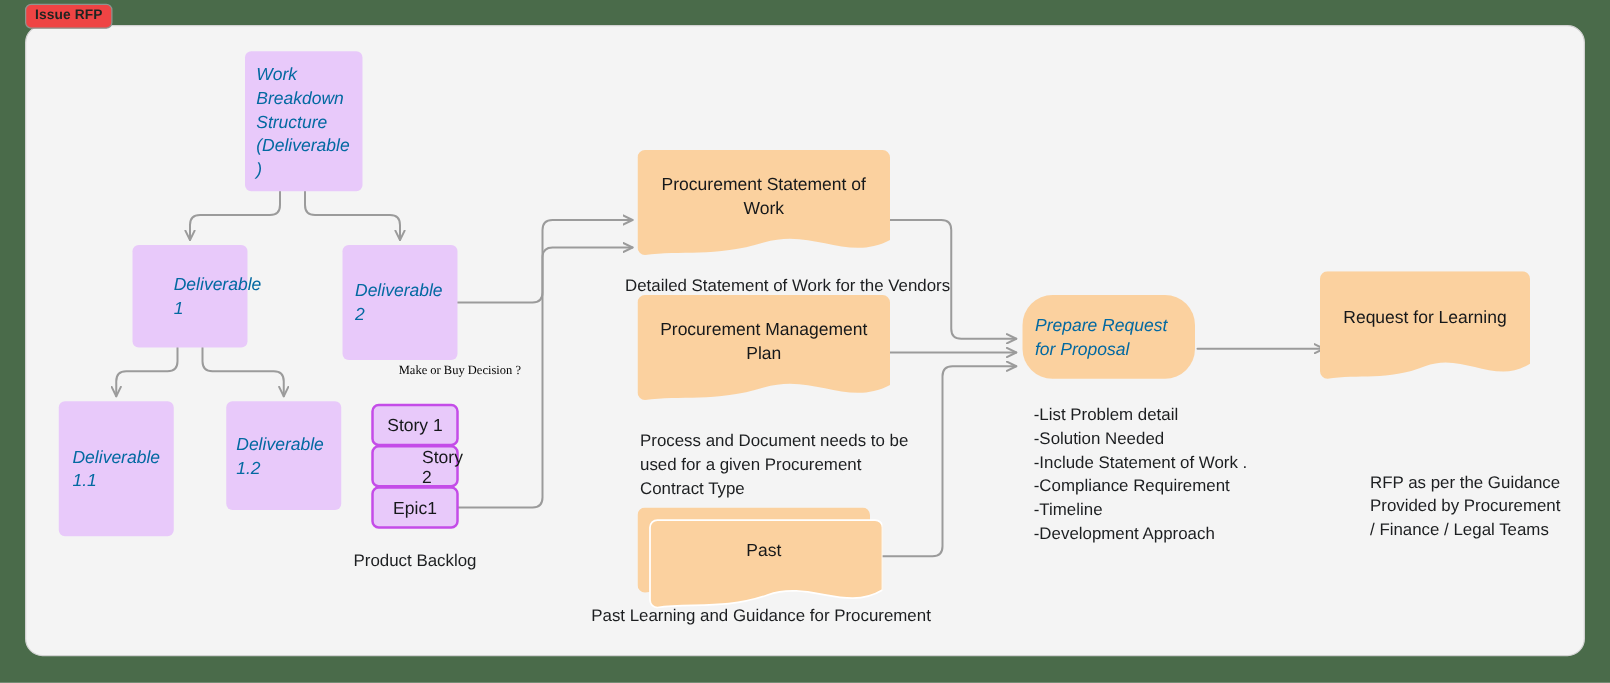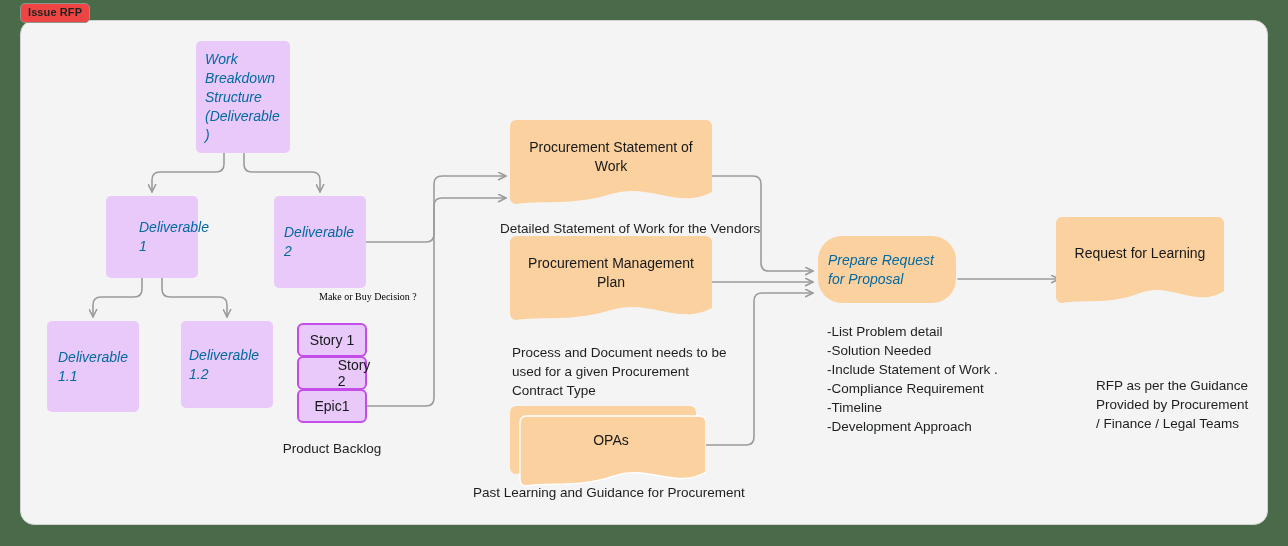--- a/index.html
+++ b/index.html
@@ -184,21 +184,21 @@
     </div>
 
     <div class="node purple" style="left:85px; top:175px; width:92px; height:82px;padding-left:44px;">
       <span>Deliverable 1</span>
     </div>
 
     <div class="node purple" style="left:253px; top:175px; width:92px; height:92px; padding:0 10px;">
       <span>Deliverable 2</span>
     </div>
 
-    <div class="node purple" style="left:26px; top:300px; width:92px; height:91px; padding:0 16px;">
+    <div class="node purple" style="left:26px; top:300px; width:92px; height:108px; padding:0 16px;">
       <span>Deliverable 1.1</span>
     </div>
 
     <div class="node purple" style="left:160px; top:300px; width:92px; height:87px; padding:0 8px;">
       <span>Deliverable 1.2</span>
     </div>
 
     <div class="backlog-cell" style="left:276px; top:302px; width:70px; height:34px;text-align:center;">
       <span>Story 1</span>
     </div>
@@ -221,21 +221,21 @@
     </svg>
     <div class="orange-doc-label" style="left:499px; top:221px; width:182px; height:62px;">
       <span>Procurement Management Plan</span>
     </div>
 
     <svg style="position:absolute; left:489px; top:385px; z-index:5;" width="196" height="86" viewBox="0 0 196 86">
       <path d="M6,0 H180 A6,6 0 0 1 186,6 V58 C158,72 132,50 98,60 C64,70 34,64 6,68 A6,6 0 0 1 0,62 V6 A6,6 0 0 1 6,0 Z" fill="#fbd19f"></path>
       <path d="M16,10 H190 A6,6 0 0 1 196,16 V66 C166,84 138,58 104,70 C70,82 42,76 16,80 A6,6 0 0 1 10,74 V16 A6,6 0 0 1 16,10 Z" fill="#fbd19f" stroke="#ffffff" stroke-width="1.4"></path>
     </svg>
     <div class="orange-doc-label" style="left:499px; top:398px; width:182px; height:42px;">
-      <span>OPAs</span>
+      <span>Past</span>
     </div>
 
     <div class="node stadium" style="left:797px; top:215px; width:138px; height:67px; padding:0 10px;">
       <span>Prepare Request for Proposal</span>
     </div>
 
     <svg style="position:absolute; left:1035px; top:196px; z-index:5;" width="168" height="92" viewBox="0 0 168 92">
       <path d="M6,0 H162 A6,6 0 0 1 168,6 V74 C140,92 114,64 84,76 C54,88 30,82 6,86 A6,6 0 0 1 0,80 V6 A6,6 0 0 1 6,0 Z" fill="#fbd19f"></path>
     </svg>
     <div class="orange-doc-label" style="left:1041px; top:202px; width:156px; height:60px;">

